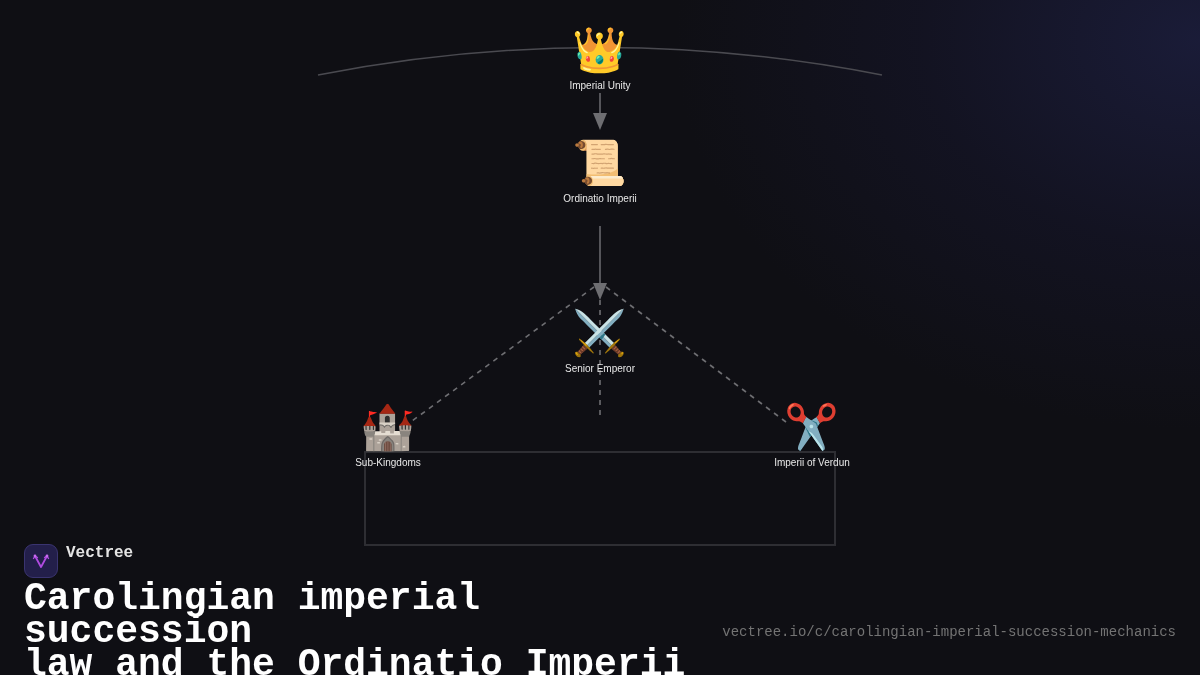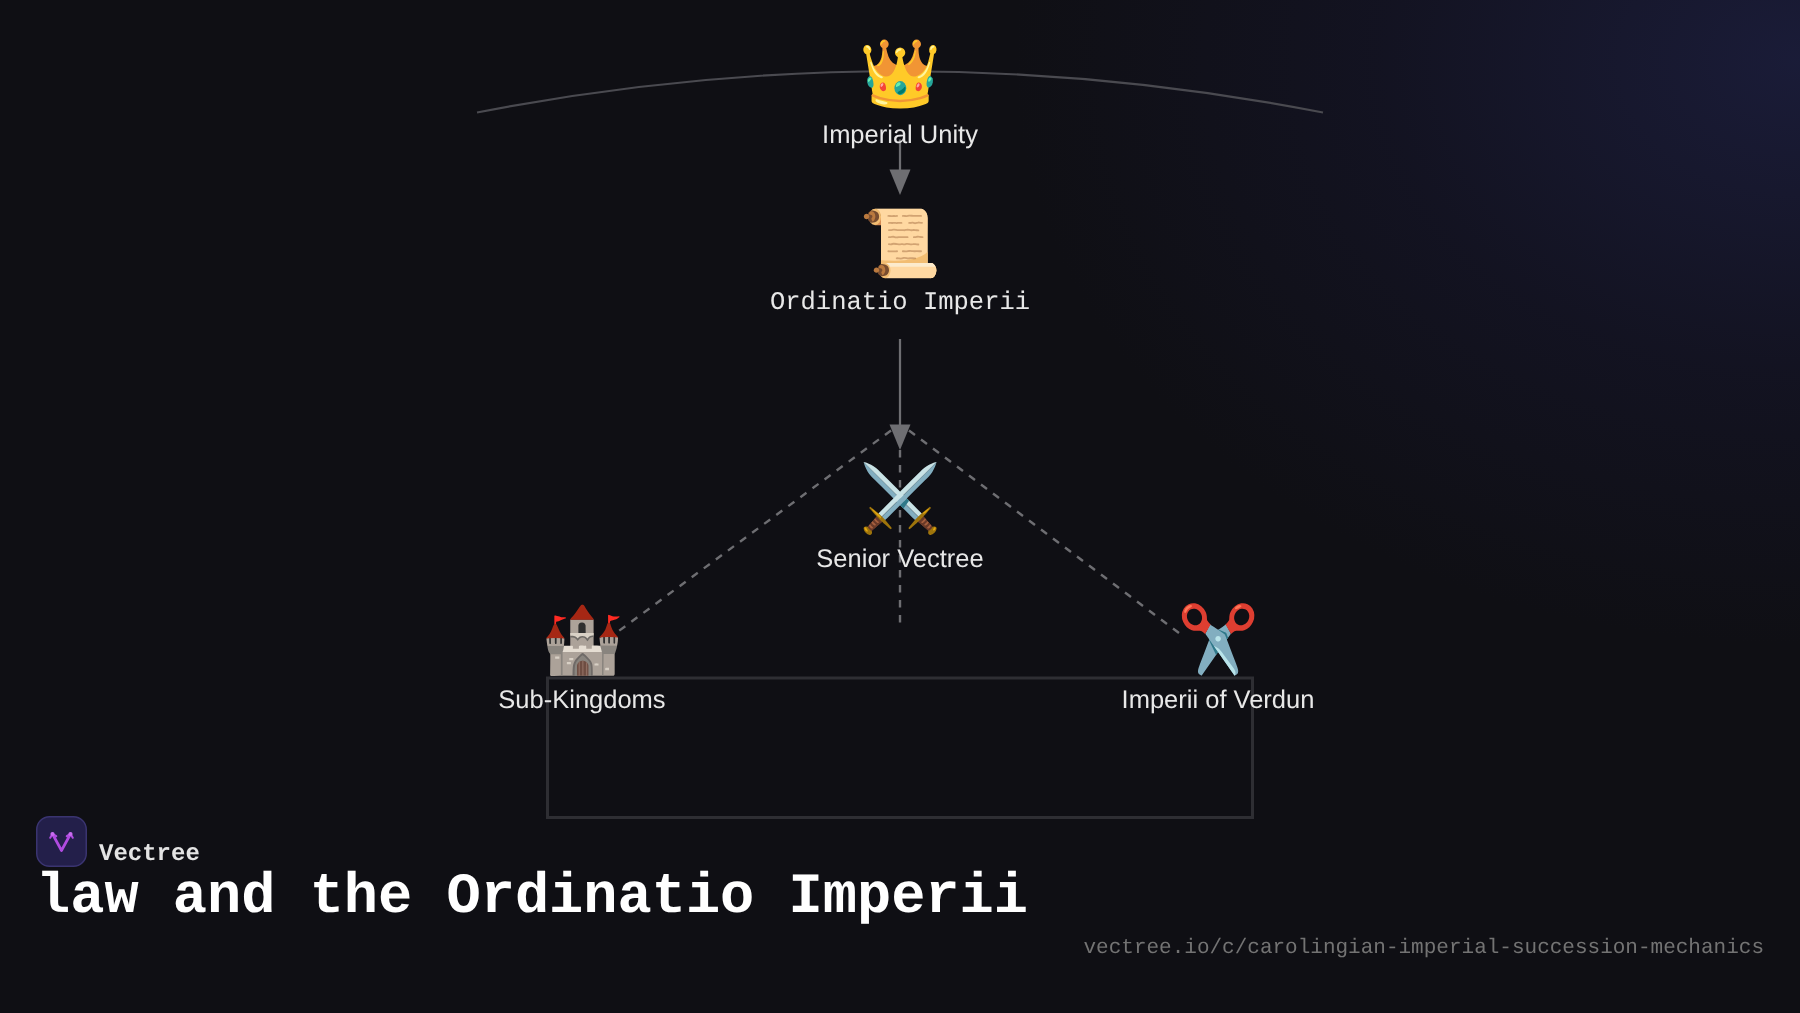--- a/index.html
+++ b/index.html
@@ -23,33 +23,33 @@
       display: flex; flex-direction: column; align-items: center;
       transform: translateX(-50%);
       width: 180px;
     }
     .node .glyph {
       font-size: 44px; line-height: 52px; height: 52px;
       font-family: "DejaVu Sans", sans-serif;
     }
     .node .label {
       margin-top: 4px;
-      font-size: 17px;
+      font-size: 10px;
       color: #e8e8e8;
       white-space: nowrap;
       font-family: "Liberation Sans", sans-serif;
     }
     .frame {
       position: absolute;
       left: 364px; top: 451px; width: 472px; height: 95px;
       border: 2px solid #2e2e33;
     }
     .brand {
       position: absolute; left: 24px; top: 544px;
-      display: flex; align-items: flex-end; gap: 8px;
+      display: flex; align-items: flex-start; gap: 8px;
     }
     .brand-logo {
       width: 34px; height: 34px; border-radius: 9px;
       background: #231f4a;
       border: 1px solid #3a3470;
       display: flex; align-items: center; justify-content: center;
     }
     .brand-name {
       font-family: "Liberation Mono", monospace;
       font-weight: bold; font-size: 16px; color: #e4e4e4;
@@ -94,26 +94,26 @@
 
 <div class="frame"></div>
 
 <div class="node" style="left:600px; top:24px;">
   <div class="glyph">👑</div>
   <div class="label" style="margin-top:4px;">Imperial Unity</div>
 </div>
 
 <div class="node" style="left:600px; top:137px;">
   <div class="glyph">📜</div>
-  <div class="label" style="margin-top:4px;font-family:Liberation Mono, monospace;">Ordinatio Imperii</div>
+  <div class="label" style="margin-top:4px;">Ordinatio Imperii</div>
 </div>
 
 <div class="node" style="left:600px; top:307px;">
   <div class="glyph">⚔️</div>
-  <div class="label" style="margin-top:4px;">Senior Vectree</div>
+  <div class="label" style="margin-top:4px;">Senior Emperor</div>
 </div>
 
 <div class="node" style="left:388px; top:401px;">
   <div class="glyph">🏰</div>
   <div class="label" style="margin-top:4px;">Sub-Kingdoms</div>
 </div>
 
 <div class="node" style="left:812px; top:401px;">
   <div class="glyph">✂️</div>
   <div class="label" style="margin-top:4px;">Imperii of Verdun</div>
@@ -125,16 +125,17 @@
       <path d="M4,5 L10,16 L16,5" fill="none" stroke="#b04be0" stroke-width="1.8" stroke-linecap="round" stroke-linejoin="round"></path>
       <path d="M4,5 L2.5,7.5 M4,5 L6.5,6.5 M16,5 L17.5,7.5 M16,5 L13.5,6.5" stroke="#b04be0" stroke-width="1.4" stroke-linecap="round"></path>
       <circle cx="4" cy="5" r="1.4" fill="#c86cf0"></circle>
       <circle cx="16" cy="5" r="1.4" fill="#c86cf0"></circle>
     </svg>
   </div>
   <span class="brand-name">Vectree</span>
 </div>
 
 <div class="title">
+  <span>Carolingian imperial succession</span>
   <span>law and the Ordinatio Imperii</span>
 </div>
 
 <div class="url">vectree.io/c/carolingian-imperial-succession-mechanics</div>
 
 </body></html>

